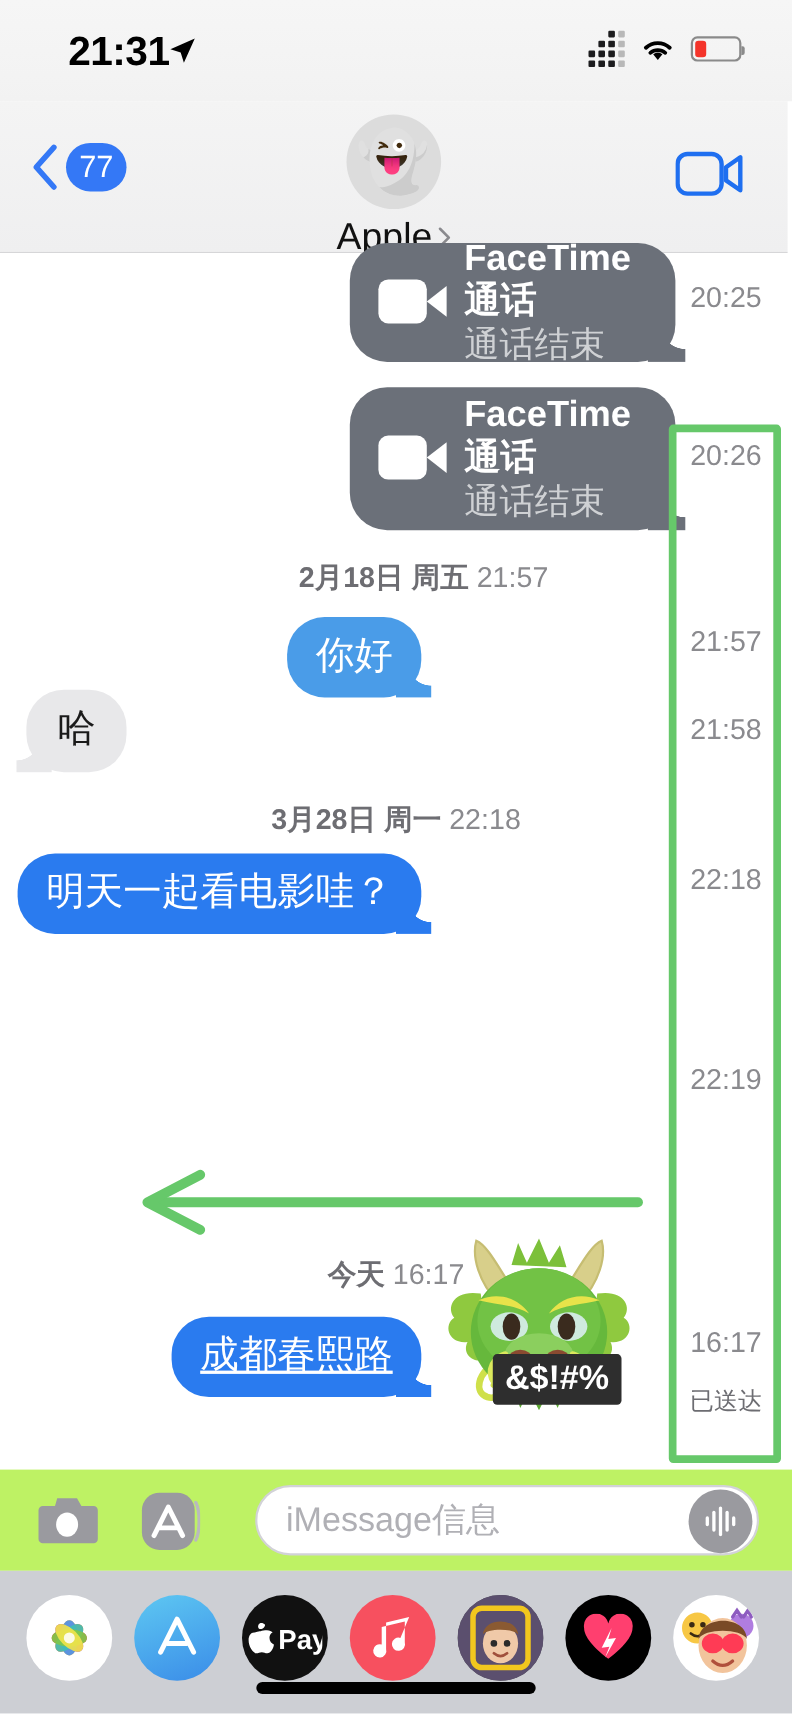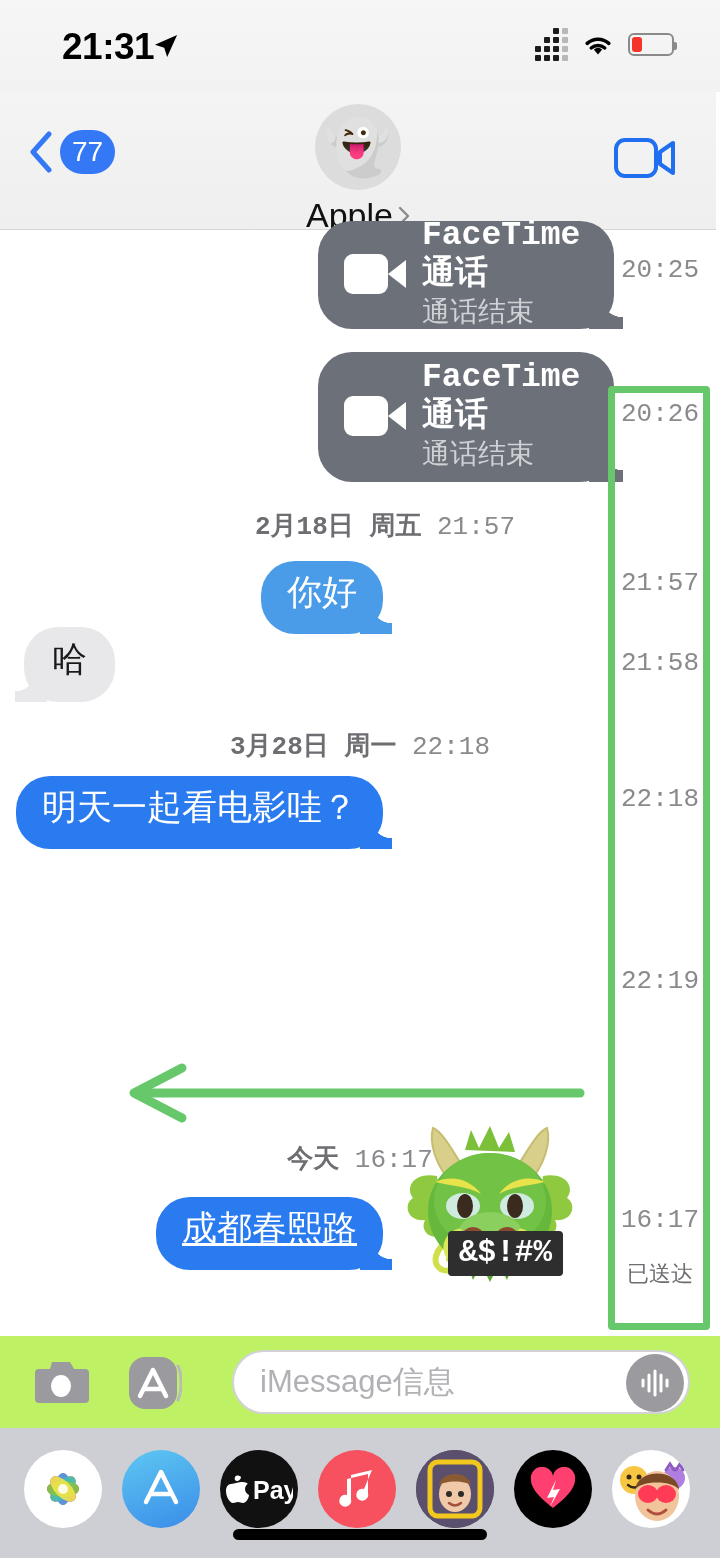--- a/index.html
+++ b/index.html
@@ -76,21 +76,20 @@
   }
   #contact-row { display: flex; align-items: center; gap: 5px; margin-top: 6px; }
   #contact-name { font-size: 34px; color: #111; }
   #contact-chevron { width: 12px; height: 20px; }
   #facetime-btn { position: absolute; right: 40px; top: 44px; cursor: pointer; }
 
   
   #thread {
     position: absolute; left: 0; top: 231px; width: 588px; height: 1105px;
     background: #ffffff;
-    font-family: Liberation Mono, monospace;
   }
 
   
   .ft-bubble {
     position: absolute; background: #6b7079; border-radius: 34px;
     display: flex; align-items: center; padding: 20px 28px 22px 26px;
   }
   .ft-bubble::after {
     content: ""; position: absolute; right: -9px; bottom: 0;
     width: 34px; height: 34px;
@@ -101,21 +100,21 @@
     width: 62px; height: 40px; position: relative; flex: none; margin-right: 16px;
   }
   .ft-cam-body { width: 44px; height: 40px; background: #fff; border-radius: 9px; }
   .ft-cam-lens {
     position: absolute; right: 0; top: 6px; width: 0; height: 0;
     border-top: 14px solid transparent; border-bottom: 14px solid transparent;
     border-right: 18px solid #fff;
   }
   .ft-text { display: flex; flex-direction: column; }
   .ft-title { color: #fff; font-size: 33px; font-weight: bold; line-height: 1.18; }
-  .ft-sub { color: #cfd1d4; font-size: 28px; line-height: 1.25; margin-top: 1px; }
+  .ft-sub { color: #cfd1d4; font-size: 32px; line-height: 1.25; margin-top: 1px; }
 
   
   .sent-bubble {
     position: absolute; border-radius: 34px; padding: 13px 26px 16px;
     color: #fff; font-size: 35px; line-height: 1.25; white-space: nowrap;
   }
   .sent-bubble::after {
     content: ""; position: absolute; right: -9px; bottom: 0;
     width: 32px; height: 32px;
     background: radial-gradient(circle at 100% 0%, transparent 21px, currentColor 21.5px);

